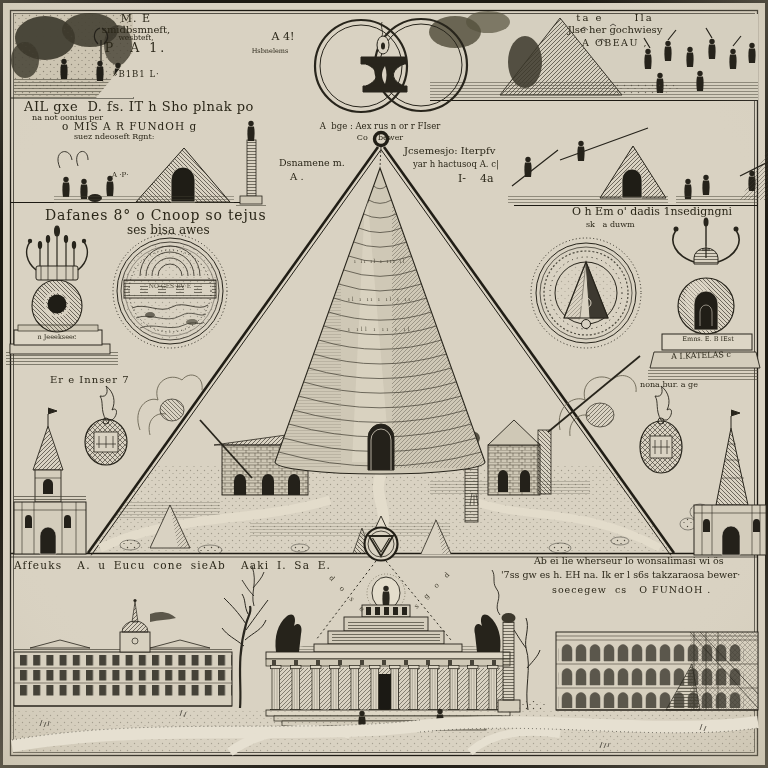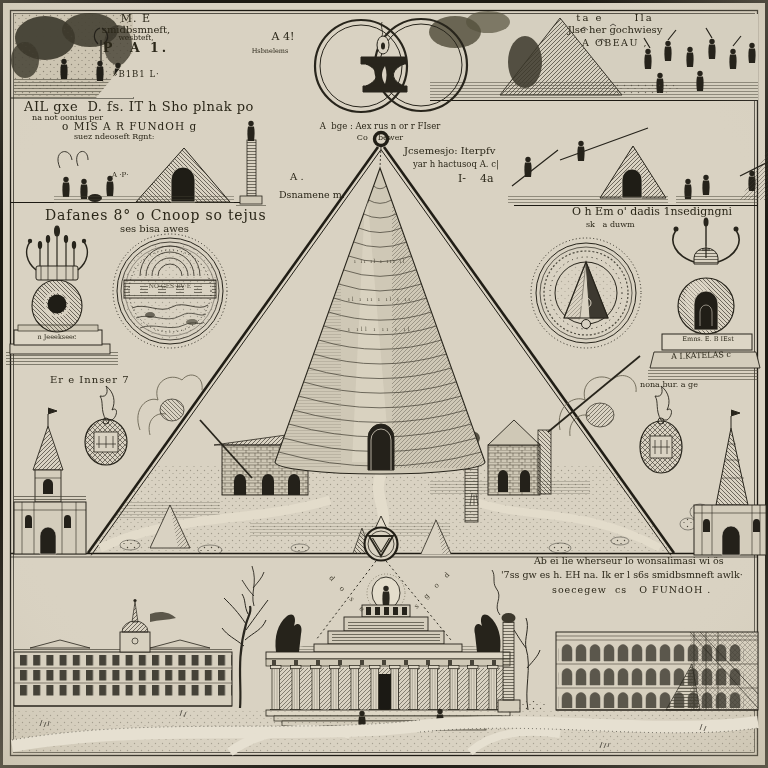--- a/index.html
+++ b/index.html
@@ -507,60 +507,61 @@
     <path d="M700 730 l2 -6 M704 731 l2 -5"></path>
   </g>
   <path d="M254 606 C250 592 258 584 252 566 M254 596 C248 590 246 586 242 580 M253 588 C258 582 262 578 264 572" stroke="#2a271f" stroke-width="0.9" fill="none"></path>
   <path d="M500 615 C492 605 504 598 496 588 C492 582 496 576 492 570" stroke="#2a271f" stroke-width="0.9" fill="none"></path>
 </g>
 </svg>
 
 <div class="t c" style="left:88px;top:13px;width:96px;font-size:11px;letter-spacing:1px;">M. E</div>
 <div class="t c" style="left:88px;top:25px;width:96px;font-size:10px;">smidbsmneft,</div>
 <div class="t c" style="left:88px;top:33.5px;width:96px;font-size:7.5px;">wesbteft,</div>
-<div class="t c" style="left:88px;top:41px;width:96px;font-size:12.5px;letter-spacing:3px;font-weight:bold;">P  A 1.</div>
+<div class="t c" style="left:88px;top:41px;width:96px;font-size:12.5px;letter-spacing:3px;">P  A 1.</div>
 <div class="t c" style="left:88px;top:70px;width:96px;font-size:8.5px;letter-spacing:1px;">»B1B1 L·</div>
 
 <div class="t c" style="left:540px;top:13px;width:150px;font-size:10px;letter-spacing:2px;">ta e      Ila</div>
 <div class="t c" style="left:540px;top:25px;width:150px;font-size:10px;">Jlse her gochwiesy</div>
 <div class="t c" style="left:540px;top:38px;width:150px;font-size:9.5px;letter-spacing:1.5px;">A OBEAU ,</div>
 
 <div class="t c" style="left:258px;top:31px;width:50px;font-size:11px;">A 4!</div>
 <div class="t c" style="left:240px;top:48px;width:60px;font-size:6.5px;">Hsbnelems</div>
 
 <div class="t" style="left:24px;top:100px;font-size:13px;letter-spacing:0.5px;">AIL gxe  D. fs. IT h Sho plnak po</div>
 <div class="t" style="left:32px;top:114px;font-size:8px;">na not oonius per</div>
 <div class="t" style="left:62px;top:121px;font-size:10.5px;letter-spacing:1px;">o MIS A R FUNdOH g</div>
 <div class="t" style="left:74px;top:133px;font-size:8px;">suez ndeoseft Rgnt:</div>
 
 <div class="t c" style="left:295px;top:122px;width:170px;font-size:8.5px;">A  bge : Aex rus n or r FIser</div>
 <div class="t c" style="left:295px;top:134px;width:170px;font-size:8px;">Co    bewer</div>
 
 <div class="t" style="left:404px;top:146px;font-size:10px;">Jcsemesjo: Iterpfv</div>
 <div class="t" style="left:413px;top:160px;font-size:8.5px;">yar h hactusoq A. c|</div>
 <div class="t" style="left:458px;top:173px;font-size:11px;">I-    4a</div>
-<div class="t" style="left:279px;top:158px;font-size:9.5px;margin-top:32px;">Dsnamene m.</div>
+<div class="t" style="left:279px;top:158px;font-size:9.5px;">Dsnamene m.</div>
 <div class="t" style="left:290px;top:172px;font-size:10px;">A .</div>
 <div class="t" style="left:112px;top:172px;font-size:7px;">A ·P·</div>
 
 <div class="t" style="left:45px;top:208px;font-size:14px;letter-spacing:0.8px;">Dafanes 8° o Cnoop so tejus</div>
-<div class="t" style="left:72px;top:224px;font-size:10px;padding-left:48px;">ses bisa awes</div>
+<div class="t" style="left:79px;top:224px;font-size:12px;padding-left:48px;">ses bisa awes</div>
 <div class="t" style="left:572px;top:206px;font-size:11px;">O h Em o' dadis 1nsedigngni</div>
 <div class="t" style="left:586px;top:221px;font-size:8px;">sk   a duwm</div>
 
 <div class="t c" style="left:16px;top:334px;width:82px;font-size:6.5px;">n Jeeekseec</div>
 <div class="t c" style="left:128px;top:283px;width:84px;font-size:6px;opacity:0.8;">NO·GES·EV·E</div>
 <div class="t" style="left:50px;top:375px;font-size:10px;letter-spacing:1px;">Er e Innser 7</div>
 <div class="t c" style="left:664px;top:336px;width:88px;font-size:6.5px;text-align:center;">Emns. E. B IEst</div>
 <div class="t c" style="left:655px;top:352px;width:92px;font-size:8px;transform:rotate(-2deg);">A I.KATELAS c</div>
 <div class="t" style="left:640px;top:381px;font-size:8px;">nona bur. a ge</div>
 
 <div class="t c" style="left:348px;top:259px;width:64px;font-size:5.5px;letter-spacing:1.5px;opacity:0.75;">ı ıı ıl ı ııı ıl</div>
 <div class="t c" style="left:335px;top:297px;width:90px;font-size:5.5px;letter-spacing:2px;opacity:0.75;">ıl ı ıı ı ıl ı ıı</div>
 <div class="t c" style="left:325px;top:327px;width:110px;font-size:5.5px;letter-spacing:2.5px;opacity:0.75;">ı ıll ı ıı ı ıl</div>
 
 <div class="t" style="left:322px;top:592px;font-size:7px;letter-spacing:4px;transform:rotate(46deg);opacity:0.85;">d o s e</div>
 <div class="t" style="left:408px;top:586px;font-size:7px;letter-spacing:4px;transform:rotate(-46deg);opacity:0.85;">s g o d</div>
 
+<div class="t" style="left:14px;top:560px;font-size:10.5px;letter-spacing:1.2px;word-spacing:3px;">Affeuks  A. u Eucu cone sieAb  Aaki I. Sa E.</div>
 <div class="t" style="left:534px;top:556px;font-size:9.5px;">Ab ei lie wherseur lo wonsalimasi wi ös</div>
-<div class="t" style="left:501px;top:570px;font-size:9.5px;">'7ss gw es h. EH na. Ik er l s6s smidbsmneft awlk·</div>
+<div class="t" style="left:501px;top:570px;font-size:9.5px;">'7ss gw es h. EH na. Ik er l s6s takzaraosa bewer·</div>
 <div class="t" style="left:552px;top:585px;font-size:9.5px;letter-spacing:1px;">soecegew  cs   O FUNdOH .</div>
 </div>
 
 </body></html>

